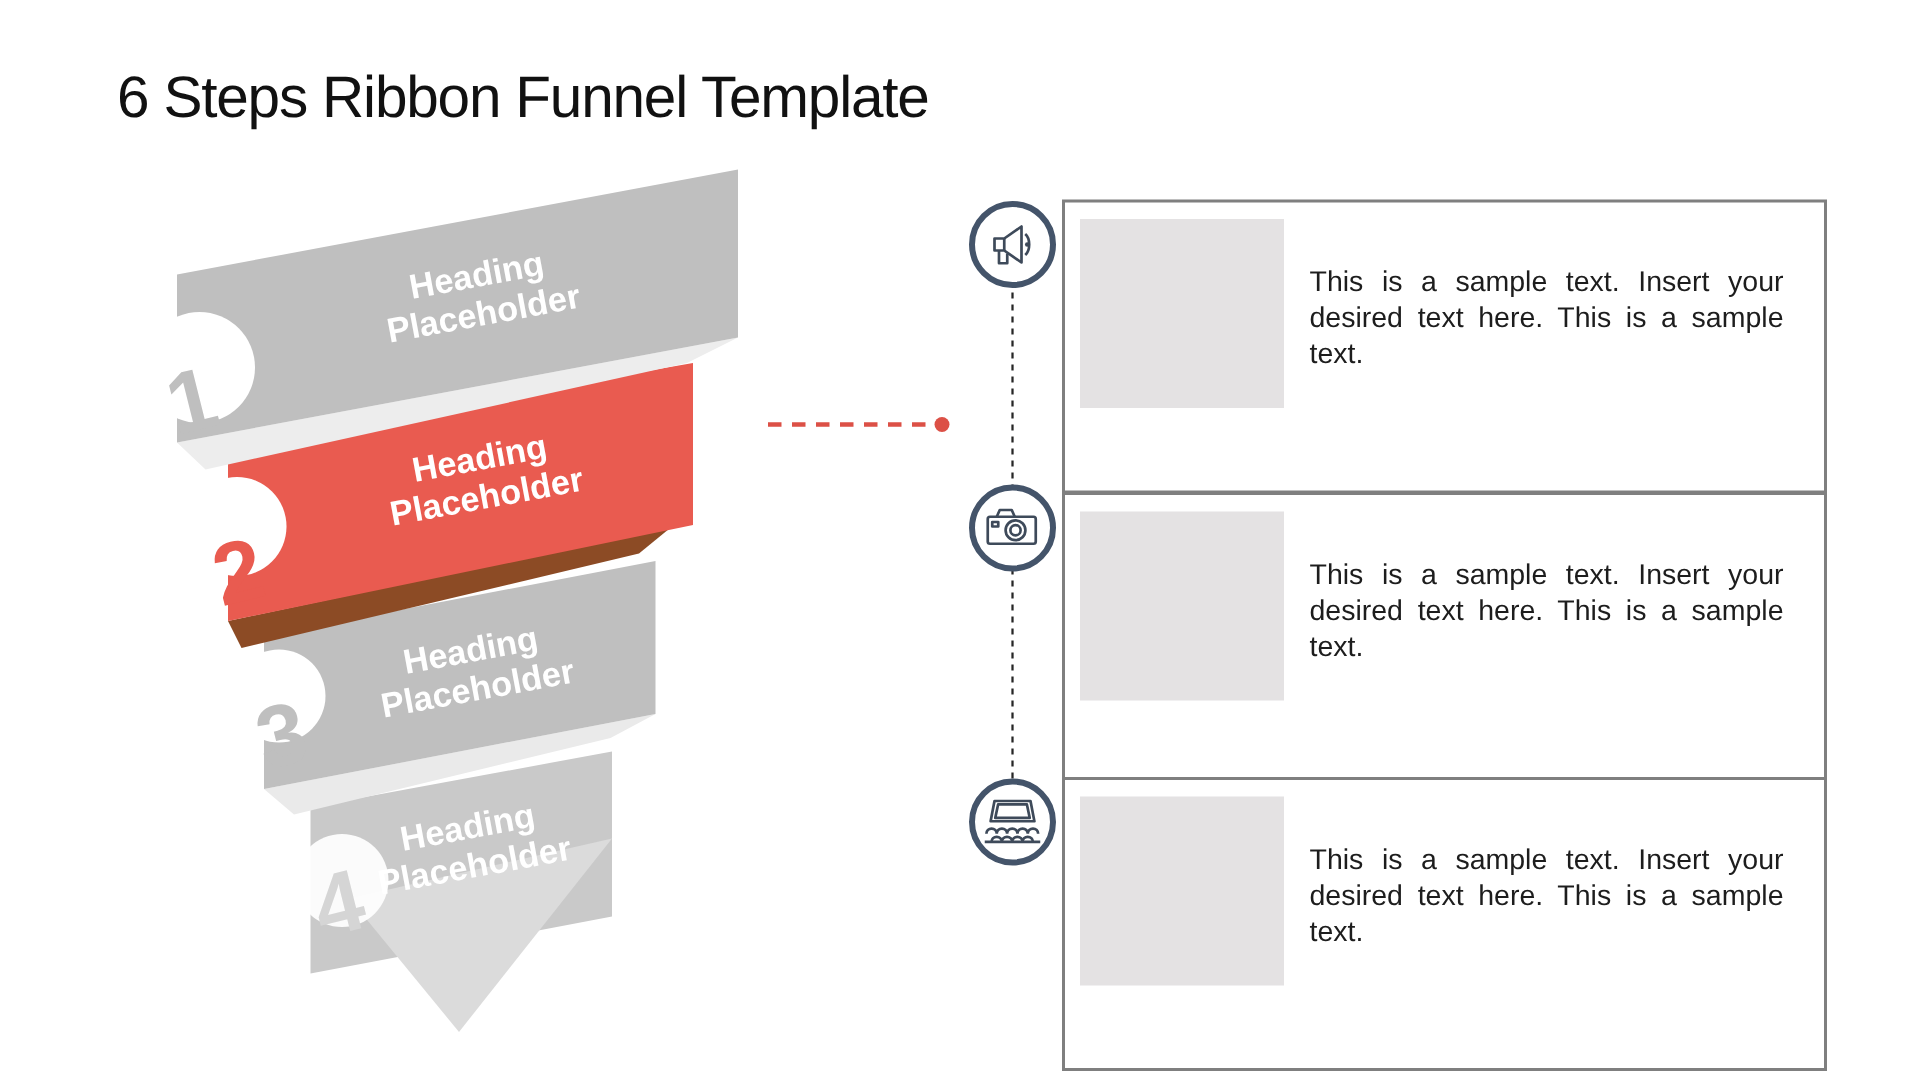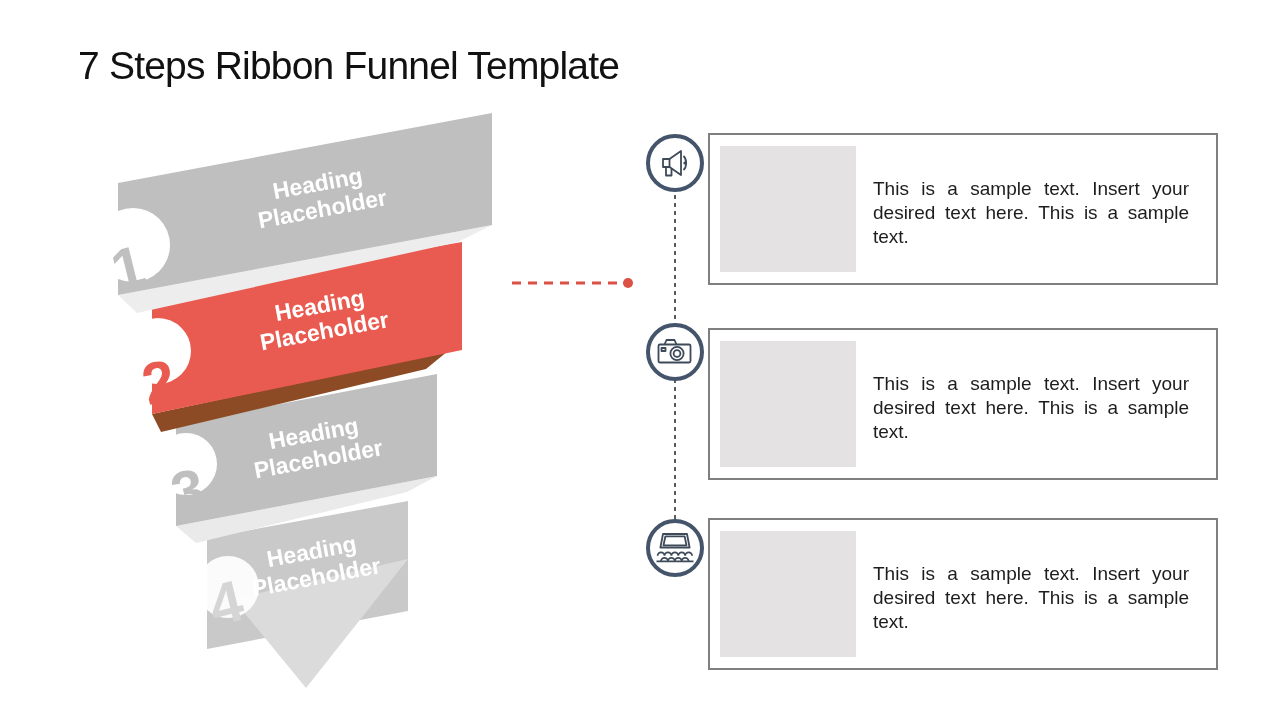--- a/index.html
+++ b/index.html
@@ -28,36 +28,36 @@
   }
   .n1{left:98px;top:238px;color:#BFBFBF;}
   .n2{left:129px;top:352px;color:#E95B50;}
   .n3{left:158px;top:461px;color:#BFBFBF;}
   .n4{left:196px;top:573px;color:#D5D5D5;}
   .icon{position:absolute;width:62px;height:62px;}
   .icon.i1{left:644px;top:132px;}
   .icon.i2{left:644px;top:321px;}
   .icon.i3{left:644px;top:517px;}
   .cbox{
-    position:absolute;left:708px;width:510px;height:152px;
+    position:absolute;left:708px;width:510px;height:196px;
     border:2px solid #7F7F7F;background:#fff;box-sizing:border-box;
   }
   .b1{top:133px;} .b2{top:328px;} .b3{top:518px;}
   .ph{position:absolute;left:10px;top:11px;width:136px;height:126px;background:#E4E2E3;}
   .txt{
     position:absolute;left:163px;top:42px;width:316px;
     font-size:19px;line-height:24px;text-align:justify;color:#1d1d1d;
   }
 </style>
 </head>
 <body>
 
 <div class="slide">
 
-  <h1 class="title">7 Steps Ribbon Funnel Template</h1>
+  <h1 class="title">6 Steps Ribbon Funnel Template</h1>
 
   <svg class="scene" viewBox="0 0 1280 720">
 
     <g>
       <polygon points="207,538 408,501 408,611 207,649" fill="#C9C9C9"></polygon>
       <polygon points="233,599 408,559 306,688" fill="#DBDBDB"></polygon>
       <circle cx="228" cy="587" r="31" fill="#FFFFFF" opacity="0.92"></circle>
     </g>
     <polygon points="176,526 437,476 407,492 196,543" fill="#EAEAEA"></polygon>
 

